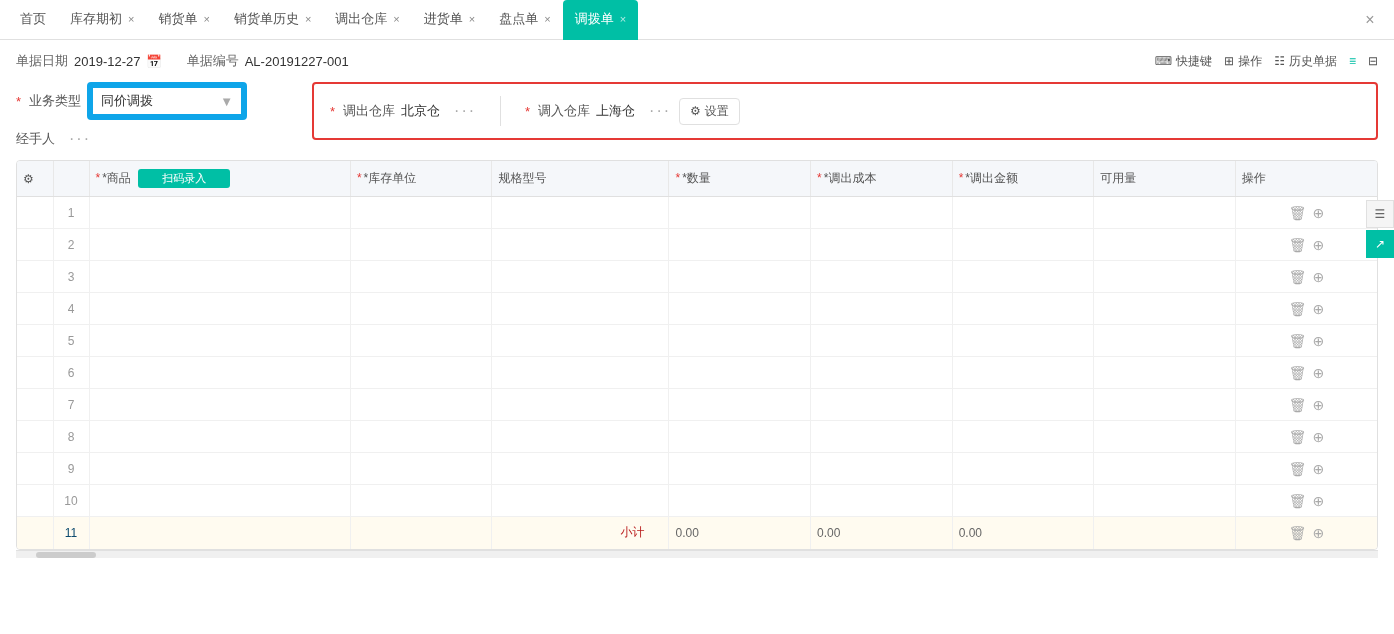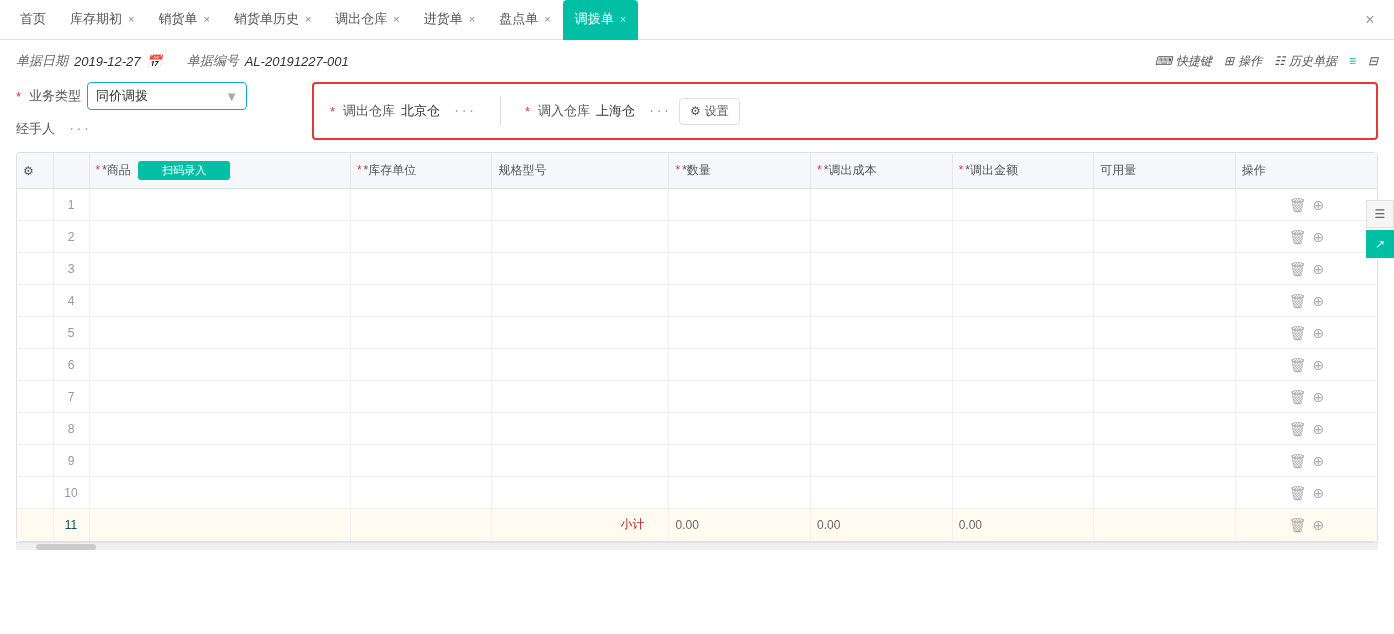--- a/index.html
+++ b/index.html
@@ -53,21 +53,20 @@
       background: #fff;
       padding: 12px 16px;
       min-height: calc(634px - 40px);
     }
 
     
     .header-row {
       display: flex;
       align-items: center;
       margin-bottom: 12px;
-      font-style: italic;
     }
     .header-field {
       display: flex;
       align-items: center;
       margin-right: 24px;
       font-size: 13px;
       color: #333;
     }
     .header-field label {
       margin-right: 6px;
@@ -140,21 +139,21 @@
     }
     .field-divider {
       width: 1px;
       height: 30px;
       background: #e0e0e0;
       margin: 0 24px;
     }
     .select-field {
       display: flex;
       align-items: center;
-      border: 1px solid #0ea5e9;
+      border: 6px solid #0ea5e9;
       border-radius: 4px;
       padding: 4px 8px;
       min-width: 160px;
       cursor: pointer;
       background: #fff;
     }
     .select-field .select-value { flex: 1; }
     .select-arrow { color: #aaa; margin-left: 6px; }
     .picker-placeholder { color: #aaa; }
 

